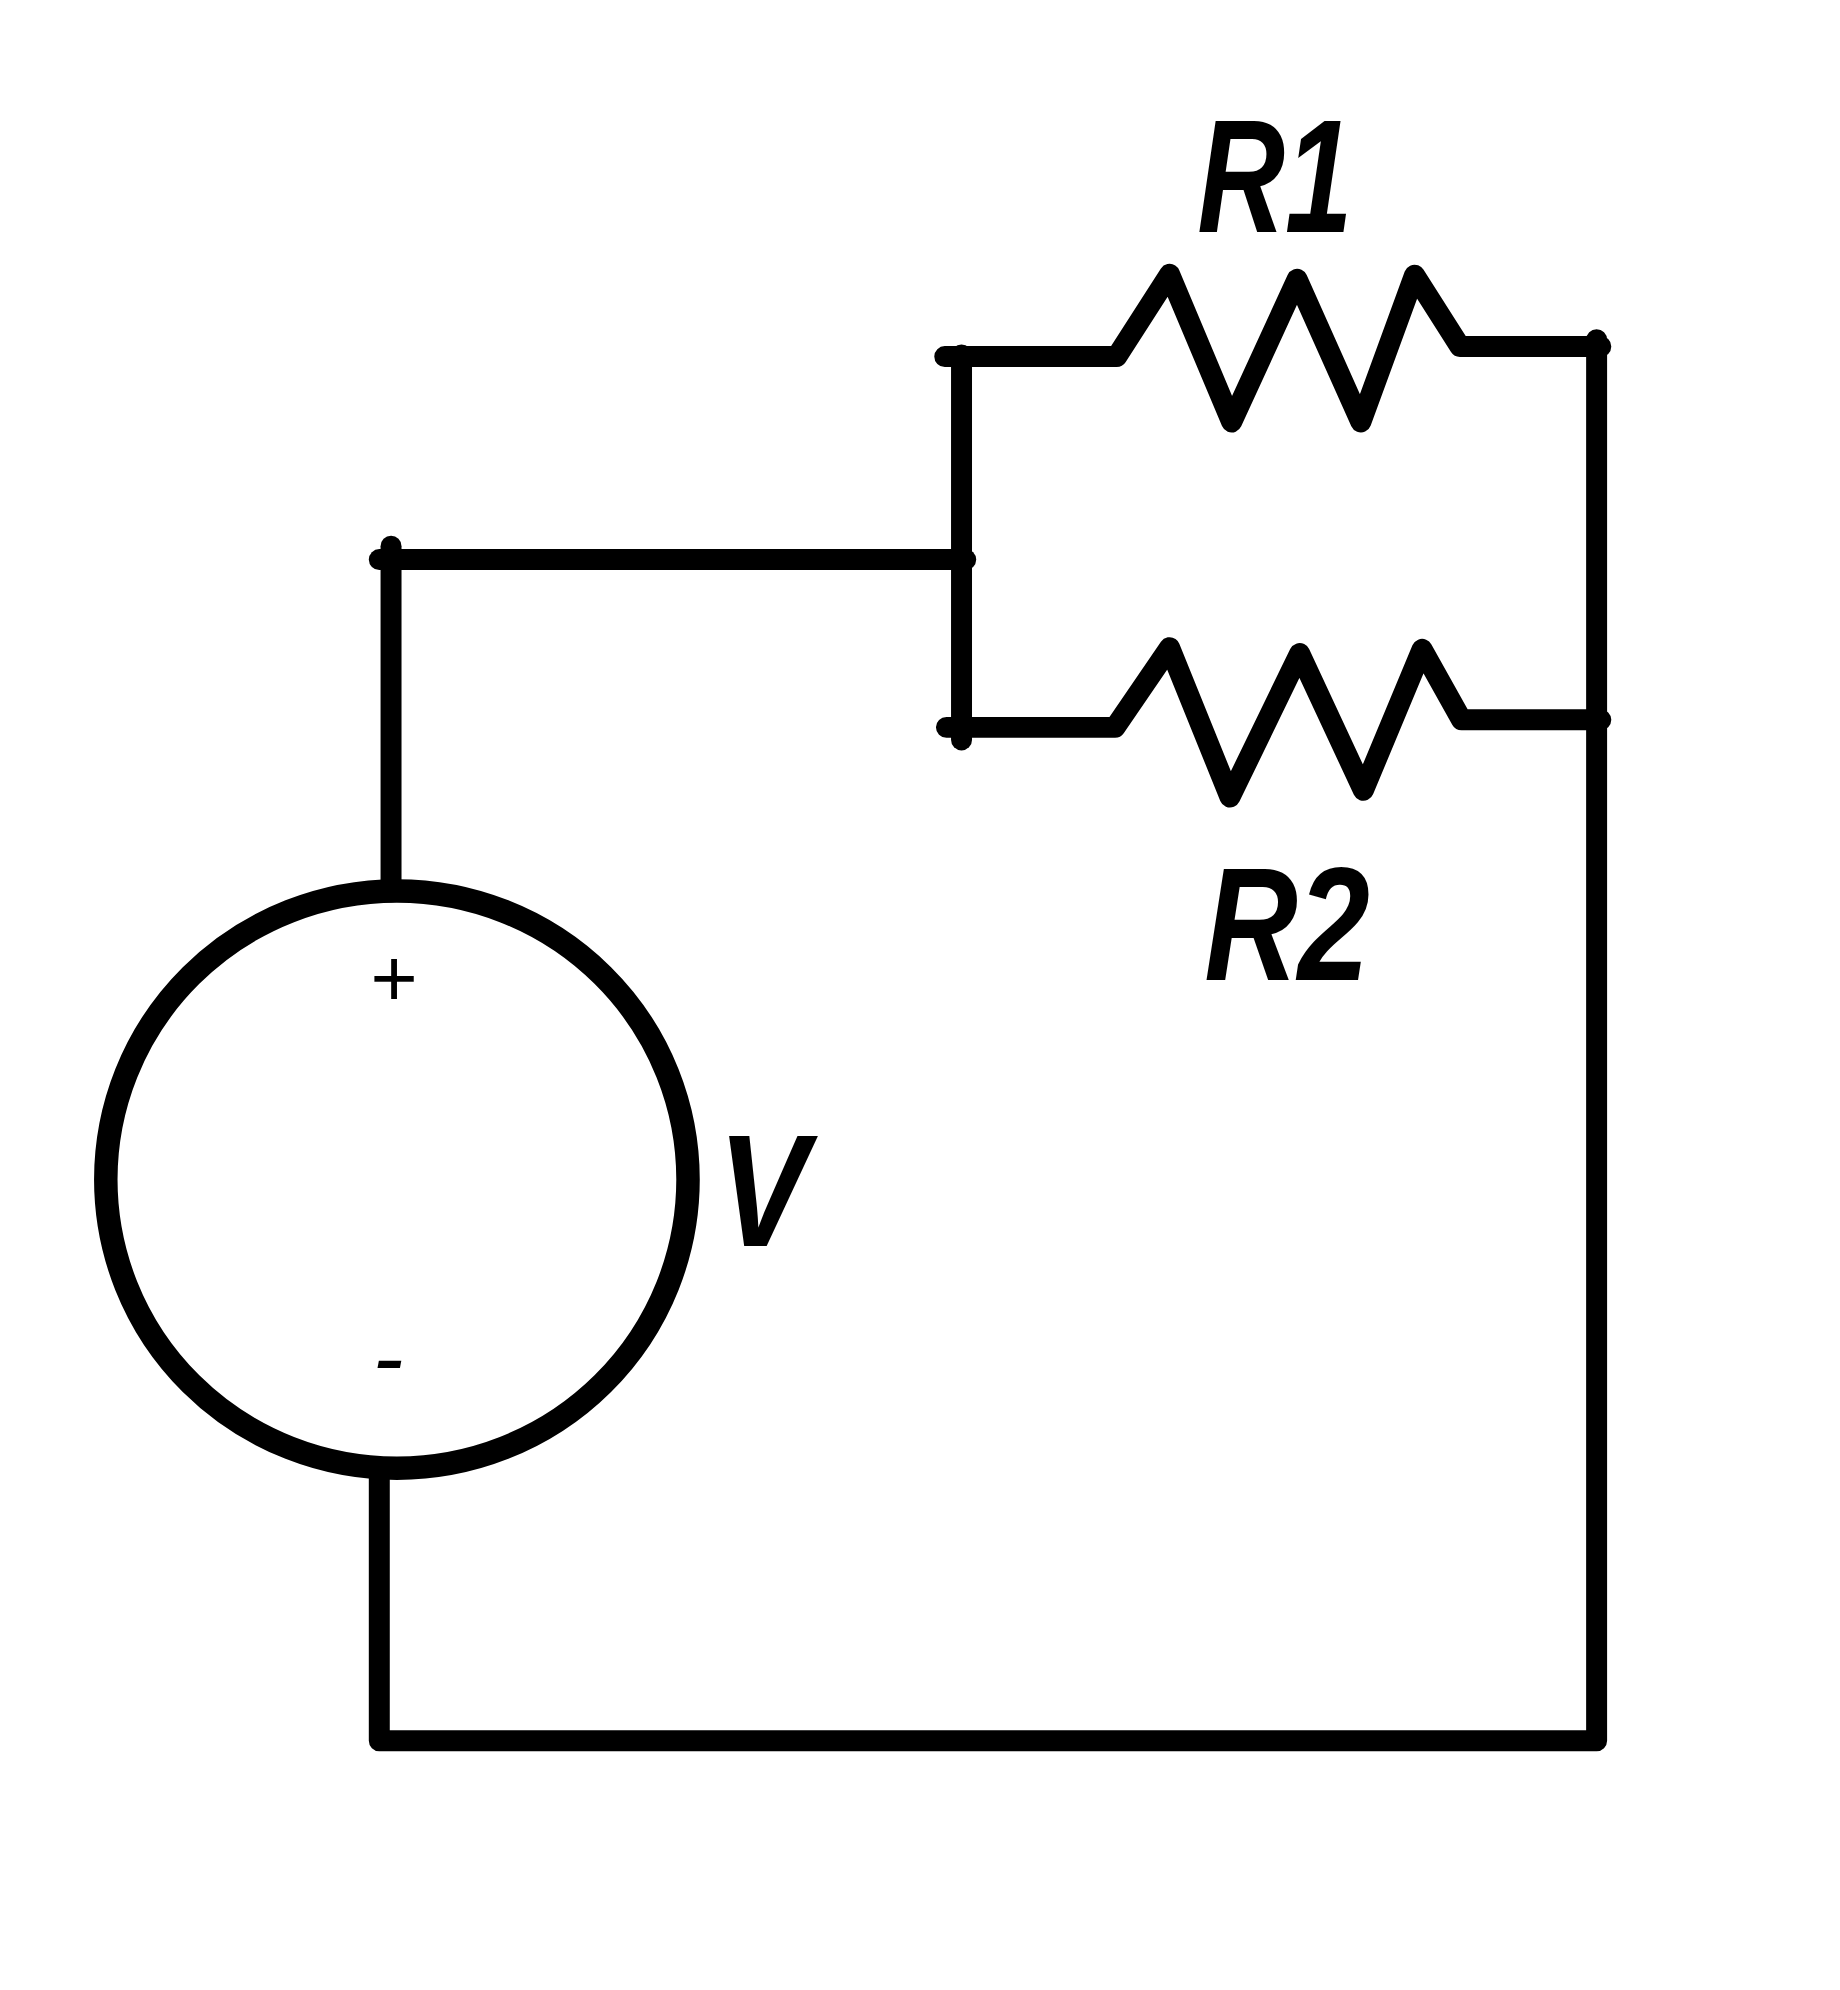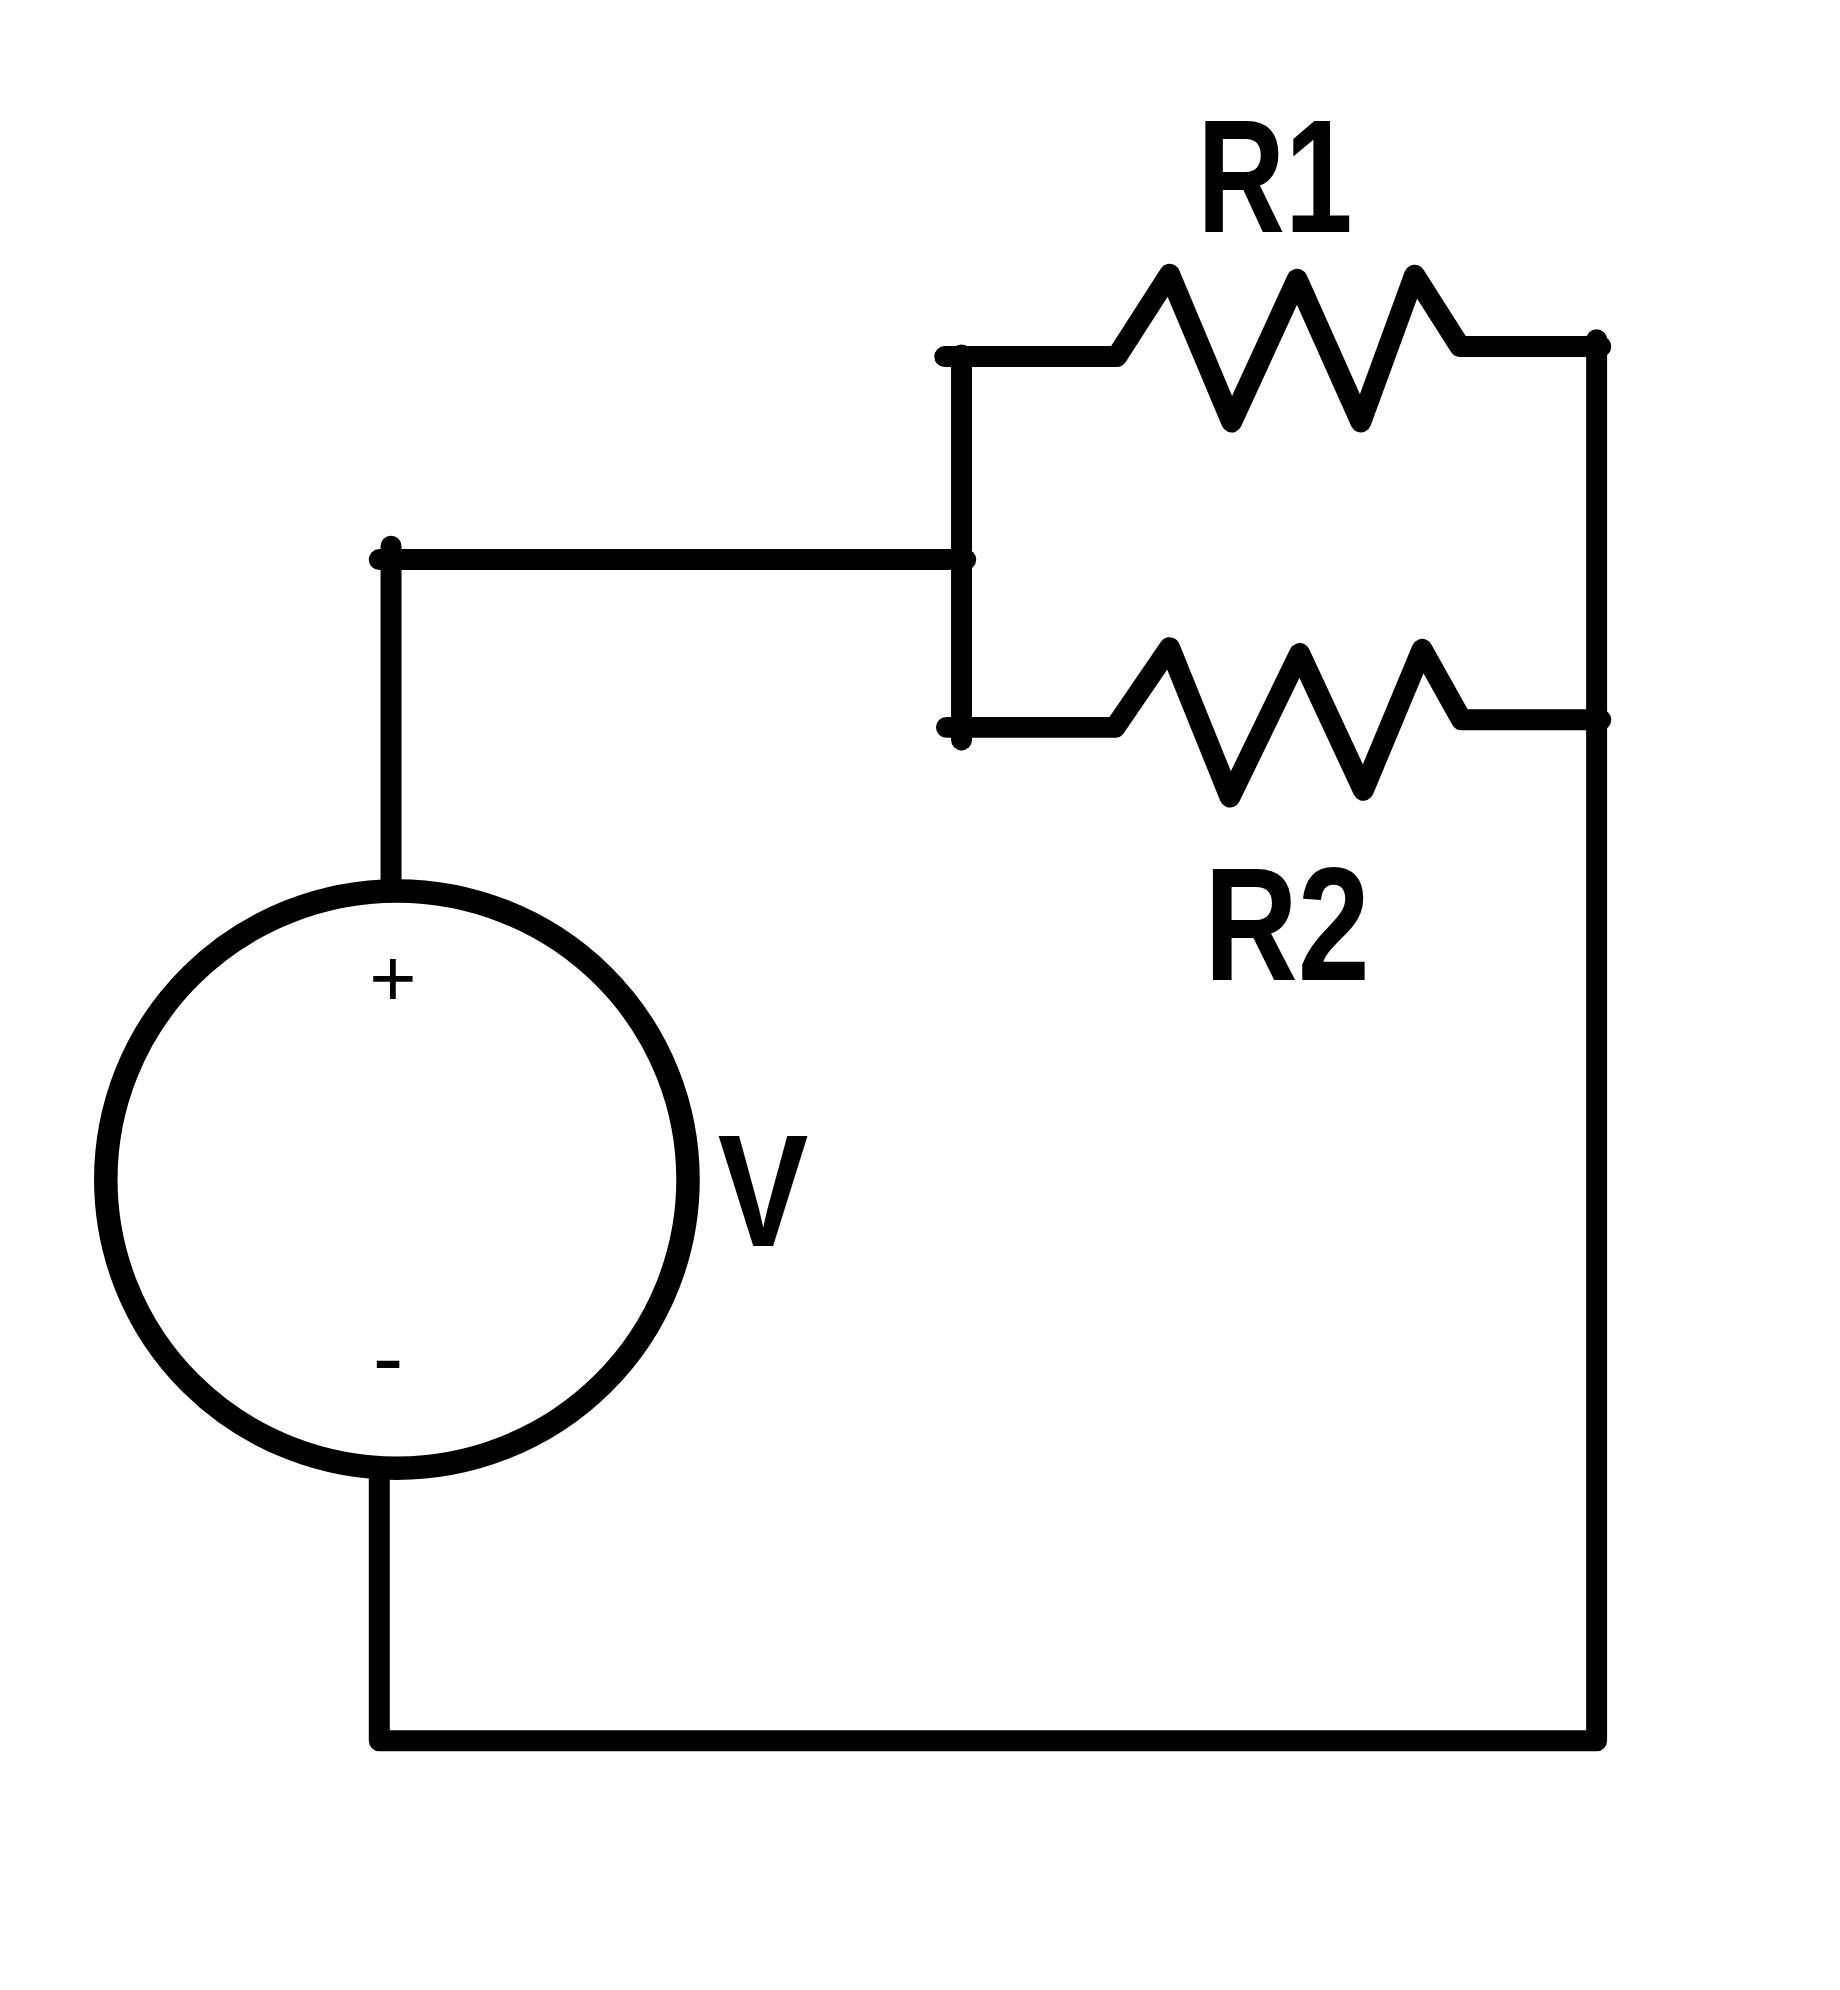--- a/index.html
+++ b/index.html
@@ -7,20 +7,21 @@
     padding: 0;
     background: #ffffff;
   }
   .canvas {
     position: relative;
     width: 1840px;
     height: 1990px;
     background: var(--bg, #ffffff);
     font-family: "Liberation Sans", sans-serif;
     overflow: hidden;
+    font-style: italic;
   }
   .canvas svg {
     position: absolute;
     left: 0;
     top: 0;
   }
   .wire {
     fill: none;
     stroke: var(--ink, #000000);
     stroke-width: 25;

